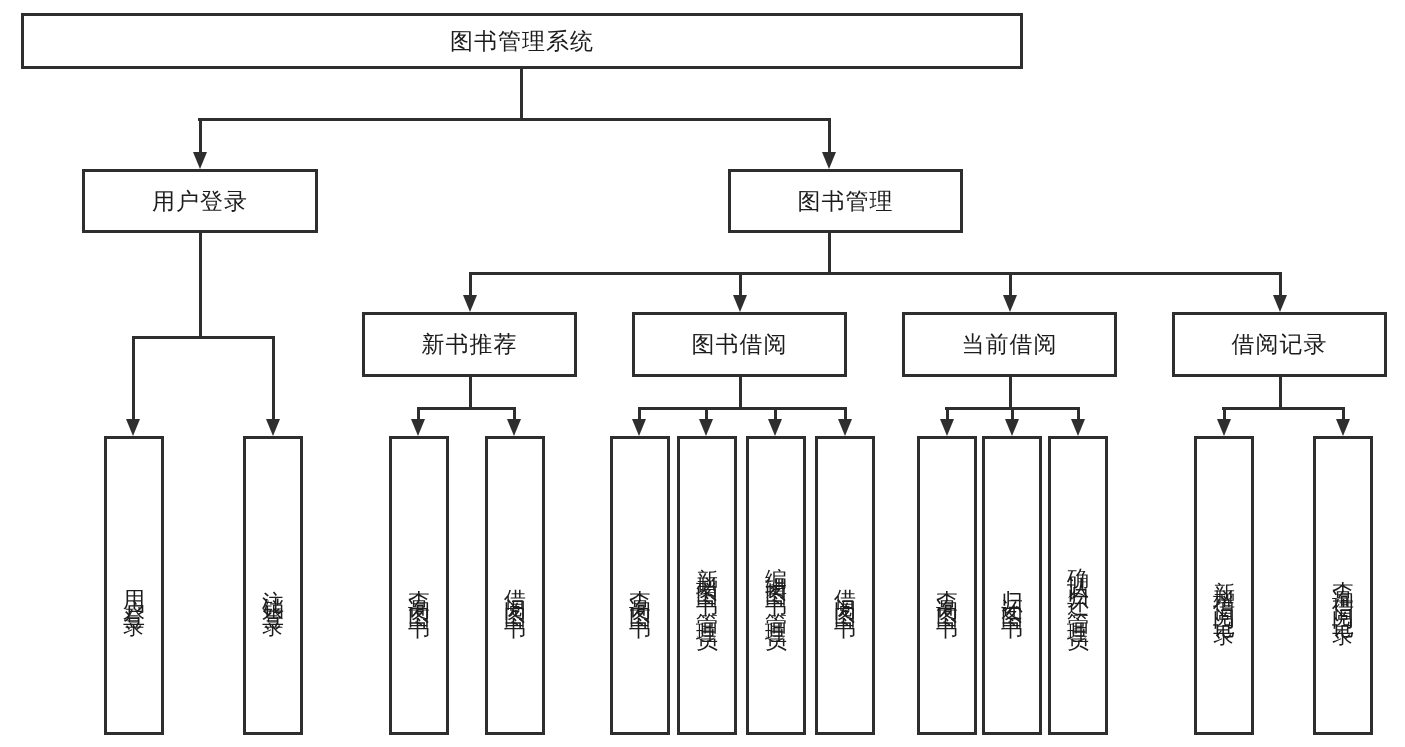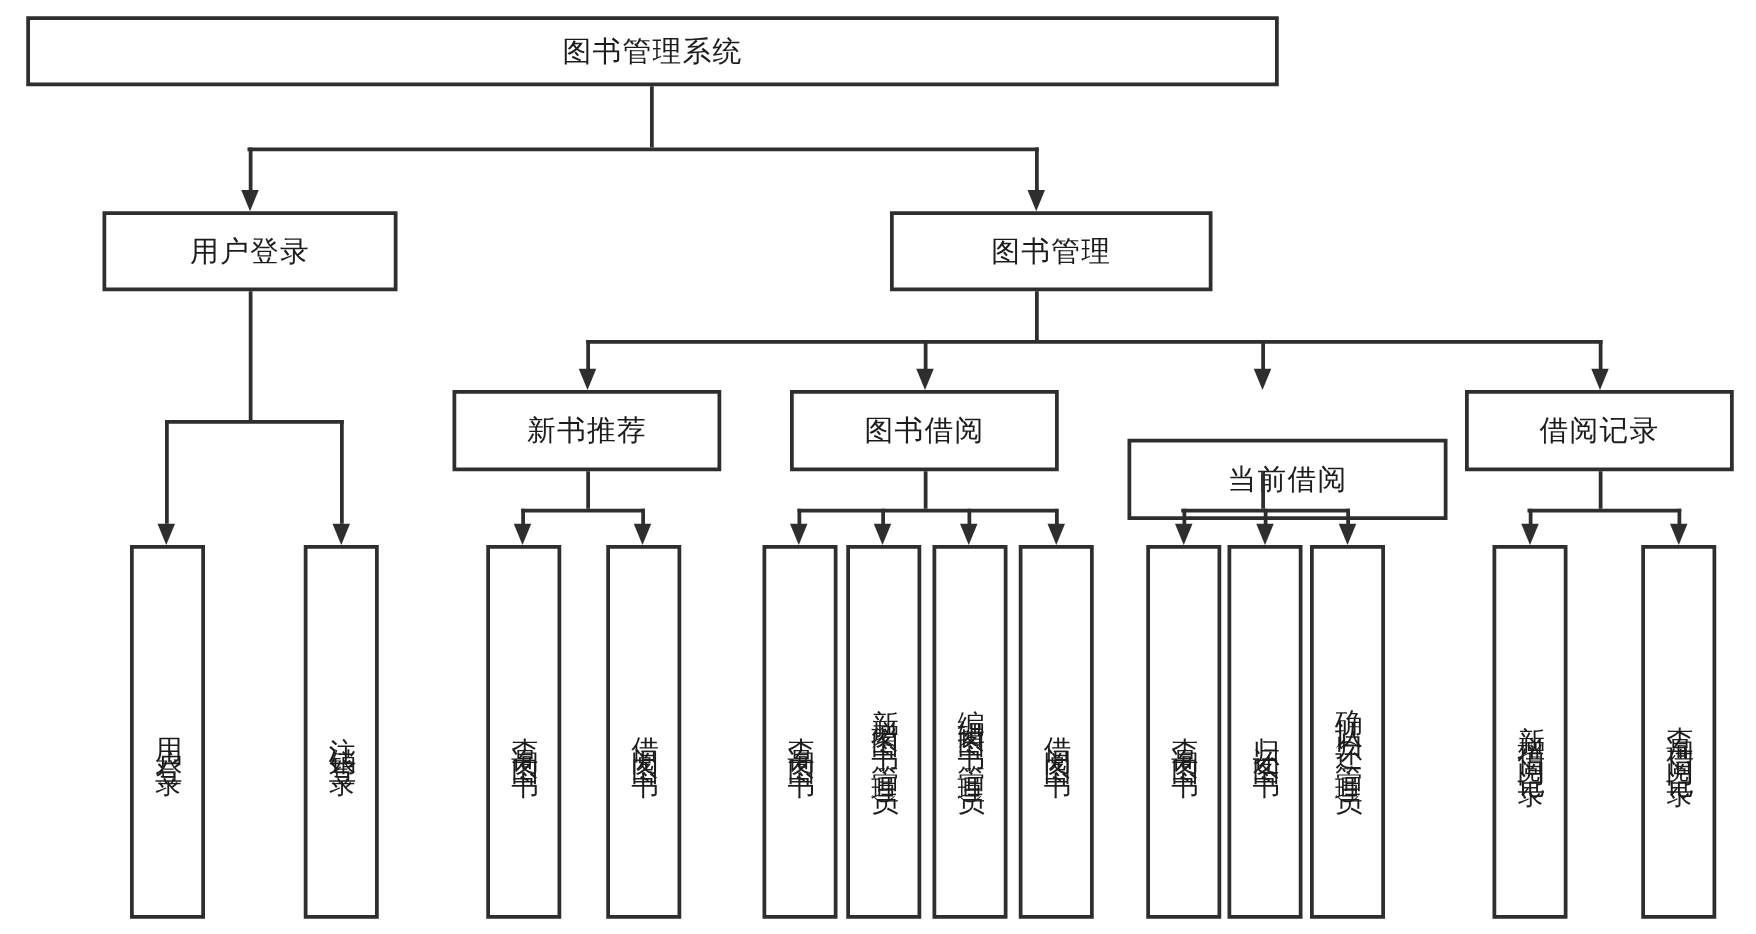--- a/index.html
+++ b/index.html
@@ -70,21 +70,21 @@
   <div class="vl" style="left:520px;top:69px;height:49px;"></div>
   <div class="hl" style="left:198px;top:118px;width:633px;"></div>
   <div class="vl" style="left:199px;top:118px;height:34px;"></div>
   <div class="arr" style="left:193px;top:152px;"></div>
   <div class="vl" style="left:828px;top:118px;height:34px;"></div>
   <div class="arr" style="left:822px;top:152px;"></div>
 
   <div class="box lvl2" style="left:82px;width:236px;">
     <span>用户登录</span>
   </div>
-  <div class="box lvl2" style="left:712px;width:258px;">
+  <div class="box lvl2" style="left:728px;width:235px;">
     <span>图书管理</span>
   </div>
 
   <div class="vl" style="left:199px;top:233px;height:103px;"></div>
   <div class="hl" style="left:132px;top:336px;width:143px;"></div>
   <div class="vl" style="left:132px;top:336px;height:83px;"></div>
   <div class="arr" style="left:126px;top:419px;"></div>
   <div class="vl" style="left:272px;top:336px;height:83px;"></div>
   <div class="arr" style="left:266px;top:419px;"></div>
 
@@ -98,21 +98,21 @@
   <div class="arr" style="left:1003px;top:295px;"></div>
   <div class="vl" style="left:1279px;top:272px;height:24px;"></div>
   <div class="arr" style="left:1273px;top:295px;"></div>
 
   <div class="box lvl3" style="left:632px;width:215px;">
     <span>图书借阅</span>
   </div>
   <div class="box lvl3" style="left:362px;width:215px;">
     <span>新书推荐</span>
   </div>
-  <div class="box lvl3" style="left:902px;width:256px;margin-top:39px;">
+  <div class="box lvl3" style="left:902px;width:215px;">
     <span>当前借阅</span>
   </div>
   <div class="box lvl3" style="left:1172px;width:215px;">
     <span>借阅记录</span>
   </div>
 
   <div class="vl" style="left:469px;top:377px;height:30px;"></div>
   <div class="hl" style="left:417px;top:407px;width:99px;"></div>
   <div class="vl" style="left:417px;top:407px;height:13px;"></div>
   <div class="arr" style="left:411px;top:419px;"></div>

